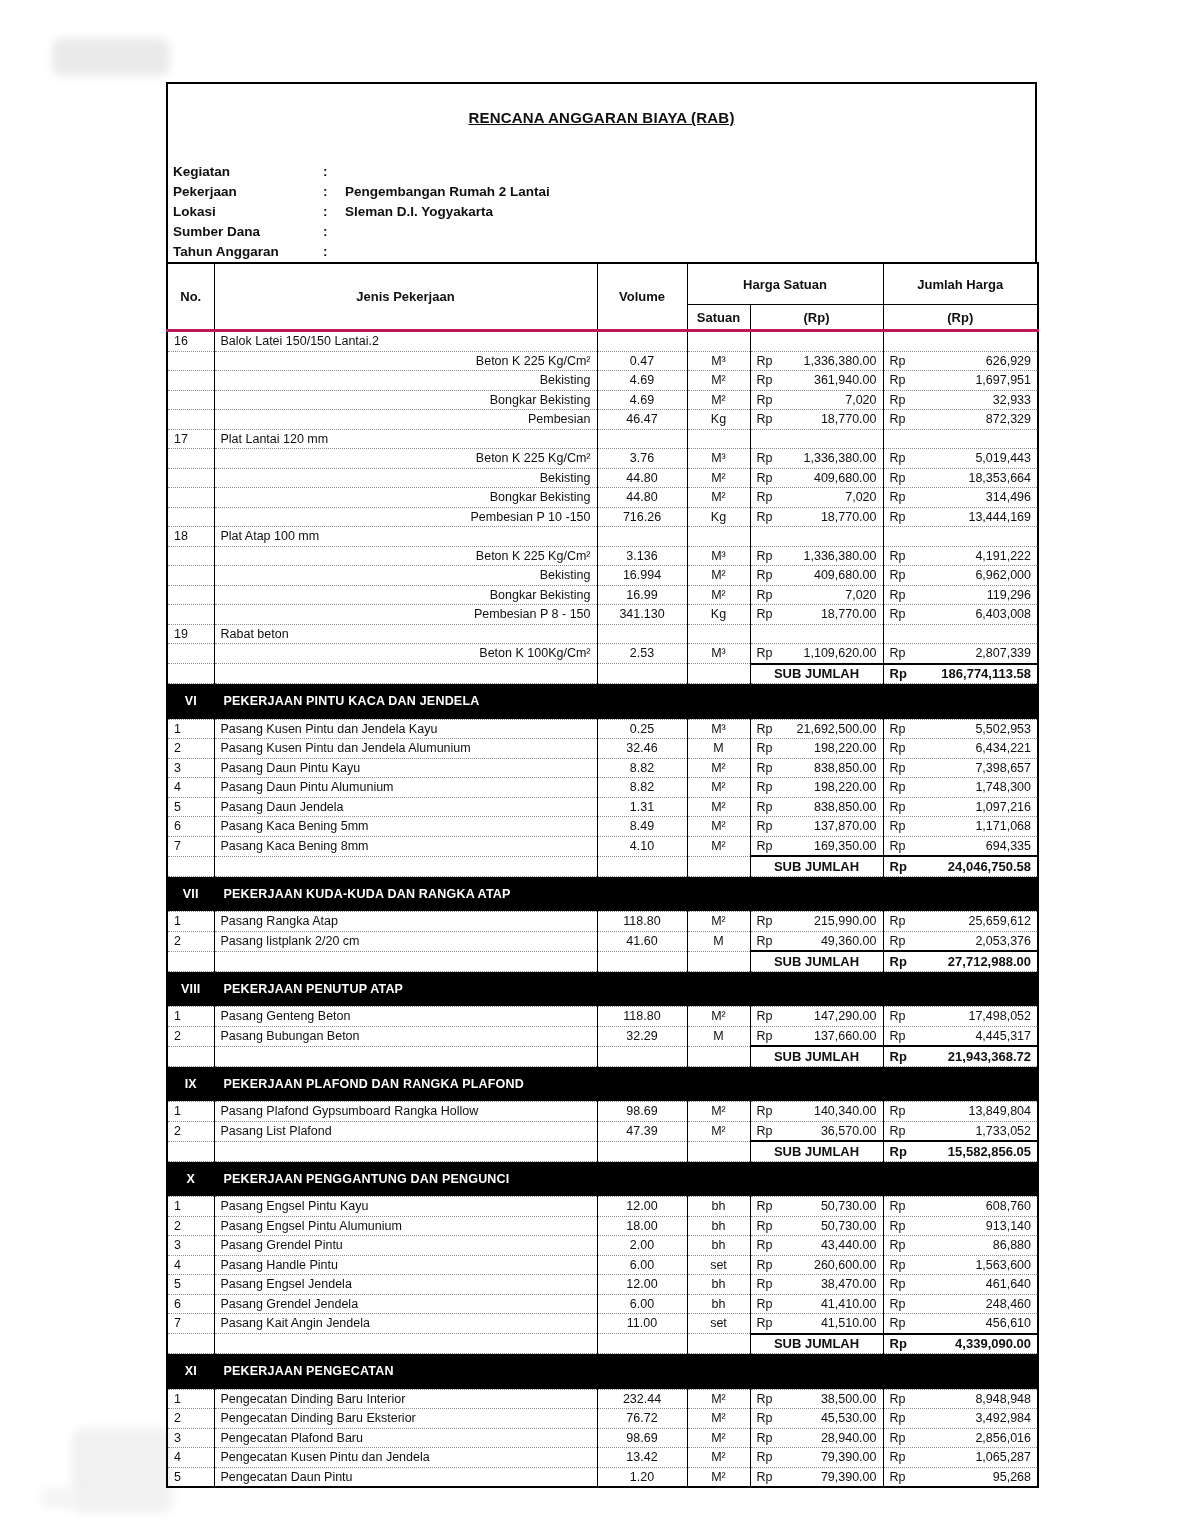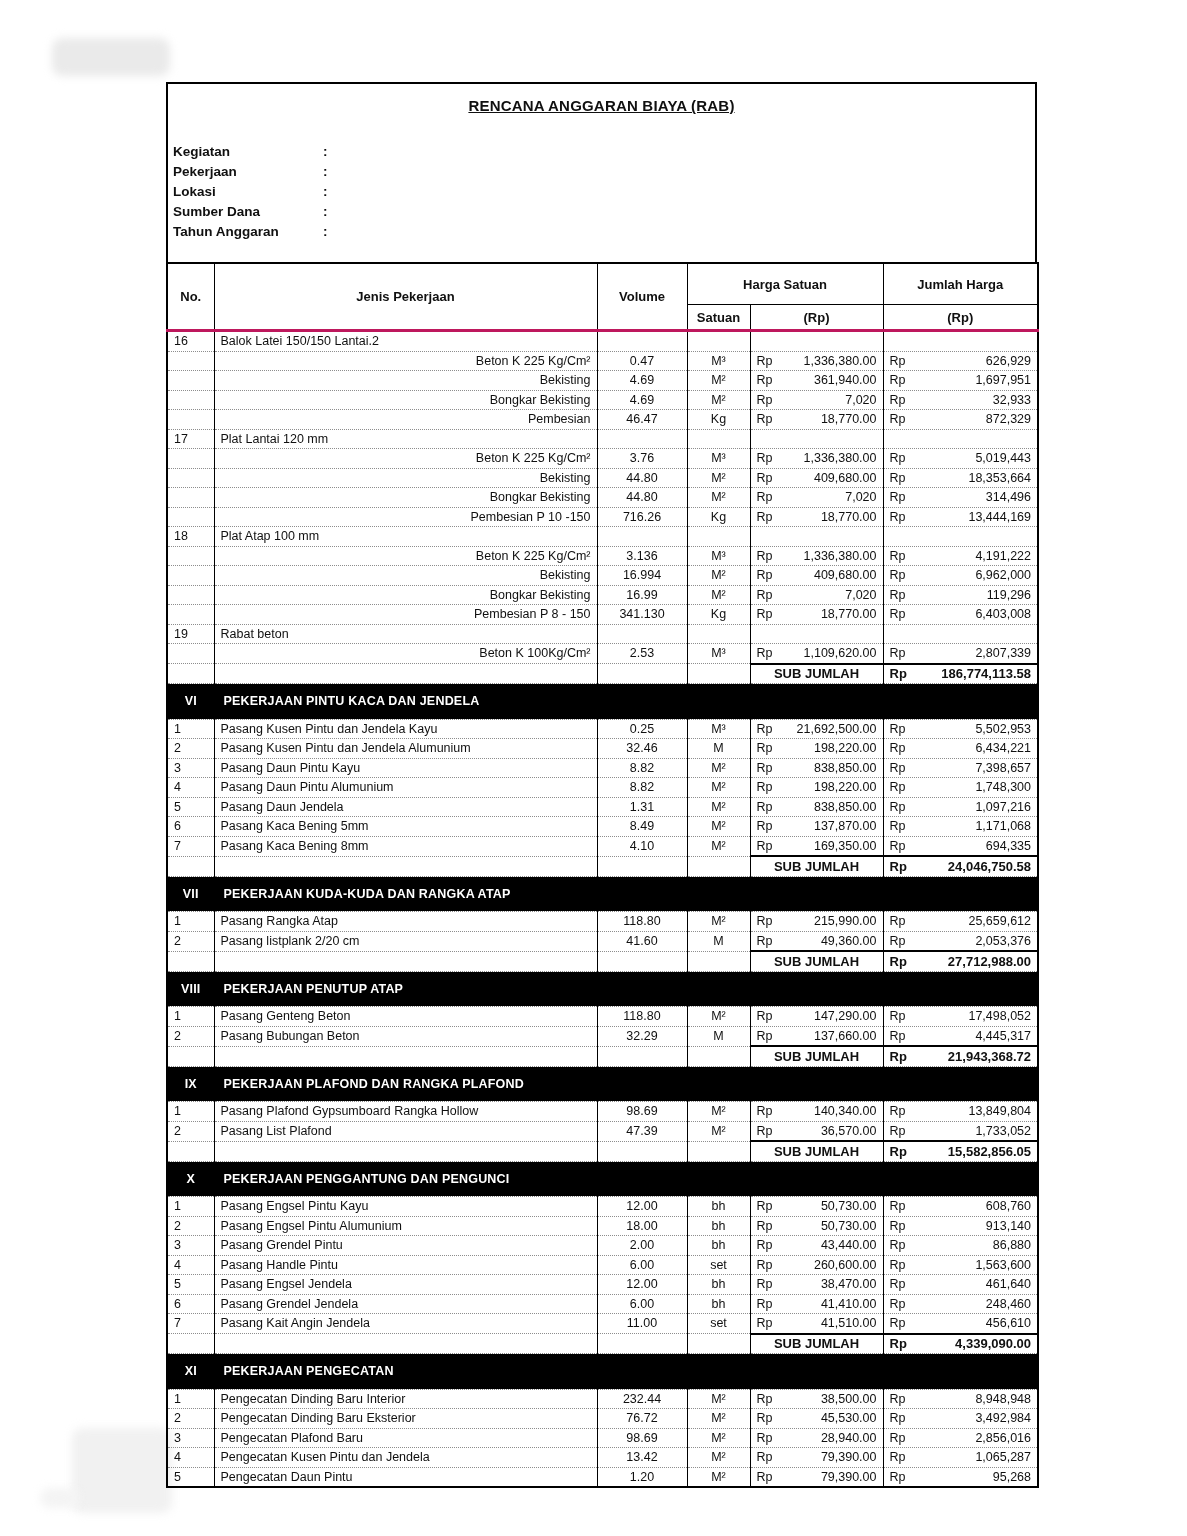--- a/index.html
+++ b/index.html
@@ -17,22 +17,23 @@
 
   
   .info-box{
     border:2.5px solid #000;border-bottom:none;
     box-sizing:border-box;width:871px;height:180px;
     padding-top:13px;
   }
   .doc-title{
     text-align:center;font-weight:bold;font-size:15px;letter-spacing:.2px;
     text-decoration:underline;
-  }
-  .info-rows{margin-top:28px;padding-left:5px;}
+    margin-top:12px;
+  }
+  .info-rows{margin-top:36px;padding-left:5px;}
   .info-row{display:grid;grid-template-columns:150px 22px auto;height:20px;
     font-size:13.5px;font-weight:bold;line-height:20px;}
   .info-colon{text-align:left;}
 
   
   table.rab{
     border-collapse:collapse;table-layout:fixed;width:871px;
     border:2.5px solid #000;
   }
   table.rab thead th{
@@ -83,24 +84,26 @@
   <div class="info-box">
     <div class="doc-title">RENCANA ANGGARAN BIAYA (RAB)</div>
     <div class="info-rows">
       <div class="info-row">
         <span>Kegiatan</span>
         <span class="info-colon">:</span>
       </div>
       <div class="info-row">
         <span>Pekerjaan</span>
         <span class="info-colon">:</span>
+        <span>Pengembangan Rumah 2 Lantai</span>
       </div>
       <div class="info-row">
         <span>Lokasi</span>
         <span class="info-colon">:</span>
+        <span>Sleman D.I. Yogyakarta</span>
       </div>
       <div class="info-row">
         <span>Sumber Dana</span>
         <span class="info-colon">:</span>
       </div>
       <div class="info-row">
         <span>Tahun Anggaran</span>
         <span class="info-colon">:</span>
       </div>
     </div>

